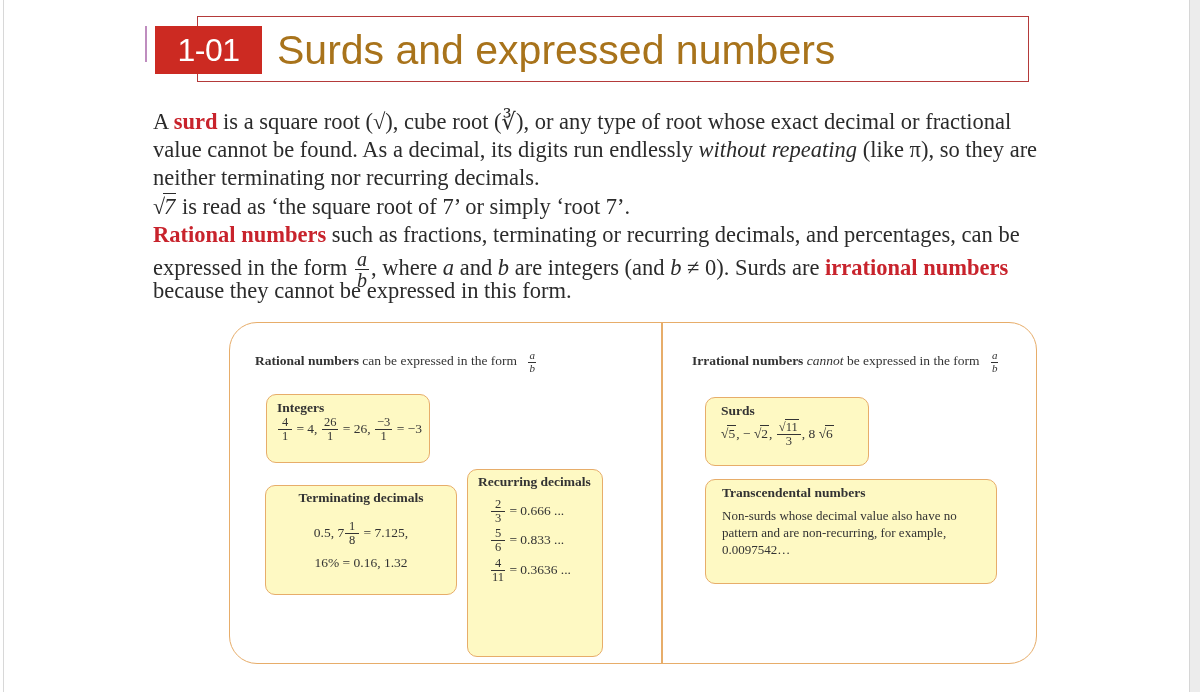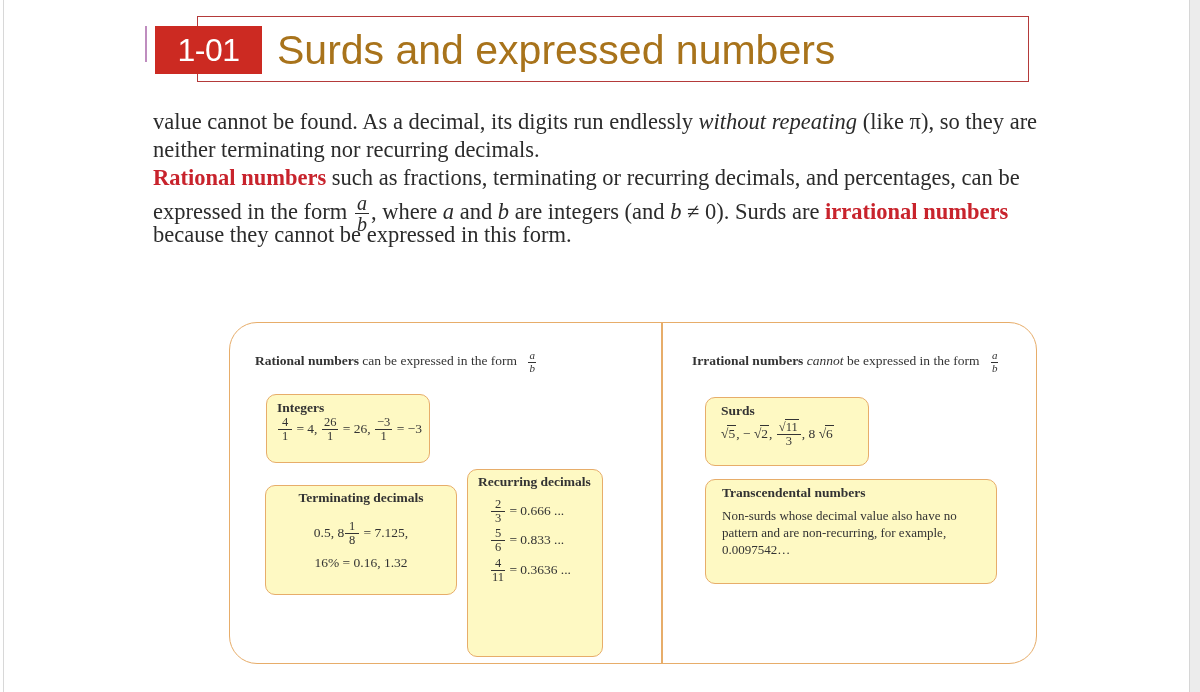--- a/index.html
+++ b/index.html
@@ -53,23 +53,29 @@
 
 <div class="page-edge-left"></div>
 <div class="left-marker"></div>
 
 <div class="title-frame"></div>
 <div class="title-num">1-01</div>
 <div class="title-text">Surds and expressed numbers</div>
 
 <div class="para">
   <span class="line">
+    <span>A </span><span class="red-bold">surd</span><span> is a square root (</span><span>√</span><span>), cube root (</span><span>∛</span><span>), or any type of root whose exact decimal or fractional</span>
+  </span>
+  <span class="line">
     <span>value cannot be found. As a decimal, its digits run endlessly </span><span class="ital">without repeating</span><span> (like π), so they are</span>
   </span>
   <span class="line">neither terminating nor recurring decimals.</span>
+  <span class="line">
+    <span class="sqrt"><span class="rad">√</span><span class="over ital">7</span></span><span> is read as ‘the square root of 7’ or simply ‘root 7’.</span>
+  </span>
   <span class="line">
     <span class="red-bold">Rational numbers</span><span> such as fractions, terminating or recurring decimals, and percentages, can be</span>
   </span>
   <span class="line">
     <span>expressed in the form </span><span class="frac">
         <span class="n">a</span>
         <span class="d">b</span>
       </span><span>, where </span><span class="ital">a</span><span> and </span><span class="ital">b</span><span> are integers (and </span><span class="ital">b</span><span> ≠ 0). Surds are </span><span class="red-bold">irrational numbers</span>
   </span>
   <span class="line">because they cannot be expressed in this form.</span>
@@ -98,21 +104,21 @@
       </span><span> = 26, </span><span class="sf">
         <span class="n">−3</span>
         <span class="d">1</span>
       </span><span> = −3</span>
   </div>
 </div>
 
 <div class="box" style="left:265px; top:485px; width:192px; height:110px; text-align:center; padding-top:4px;">
   <div class="bt" style="margin-bottom:14px;">Terminating decimals</div>
   <div class="row">
-    <span>0.5, 8</span><span class="sf">
+    <span>0.5, 7</span><span class="sf">
         <span class="n">1</span>
         <span class="d">8</span>
       </span><span> = 7.125,</span>
   </div>
   <div class="row" style="margin-top:8px;">16% = 0.16, 1.32</div>
 </div>
 
 <div class="box" style="left:467px; top:469px; width:136px; height:188px; padding:4px 0 0 10px;">
   <div class="bt" style="margin-bottom:8px;">Recurring decimals</div>
   <div class="row" style="margin-left:12px;"><span class="sf">

